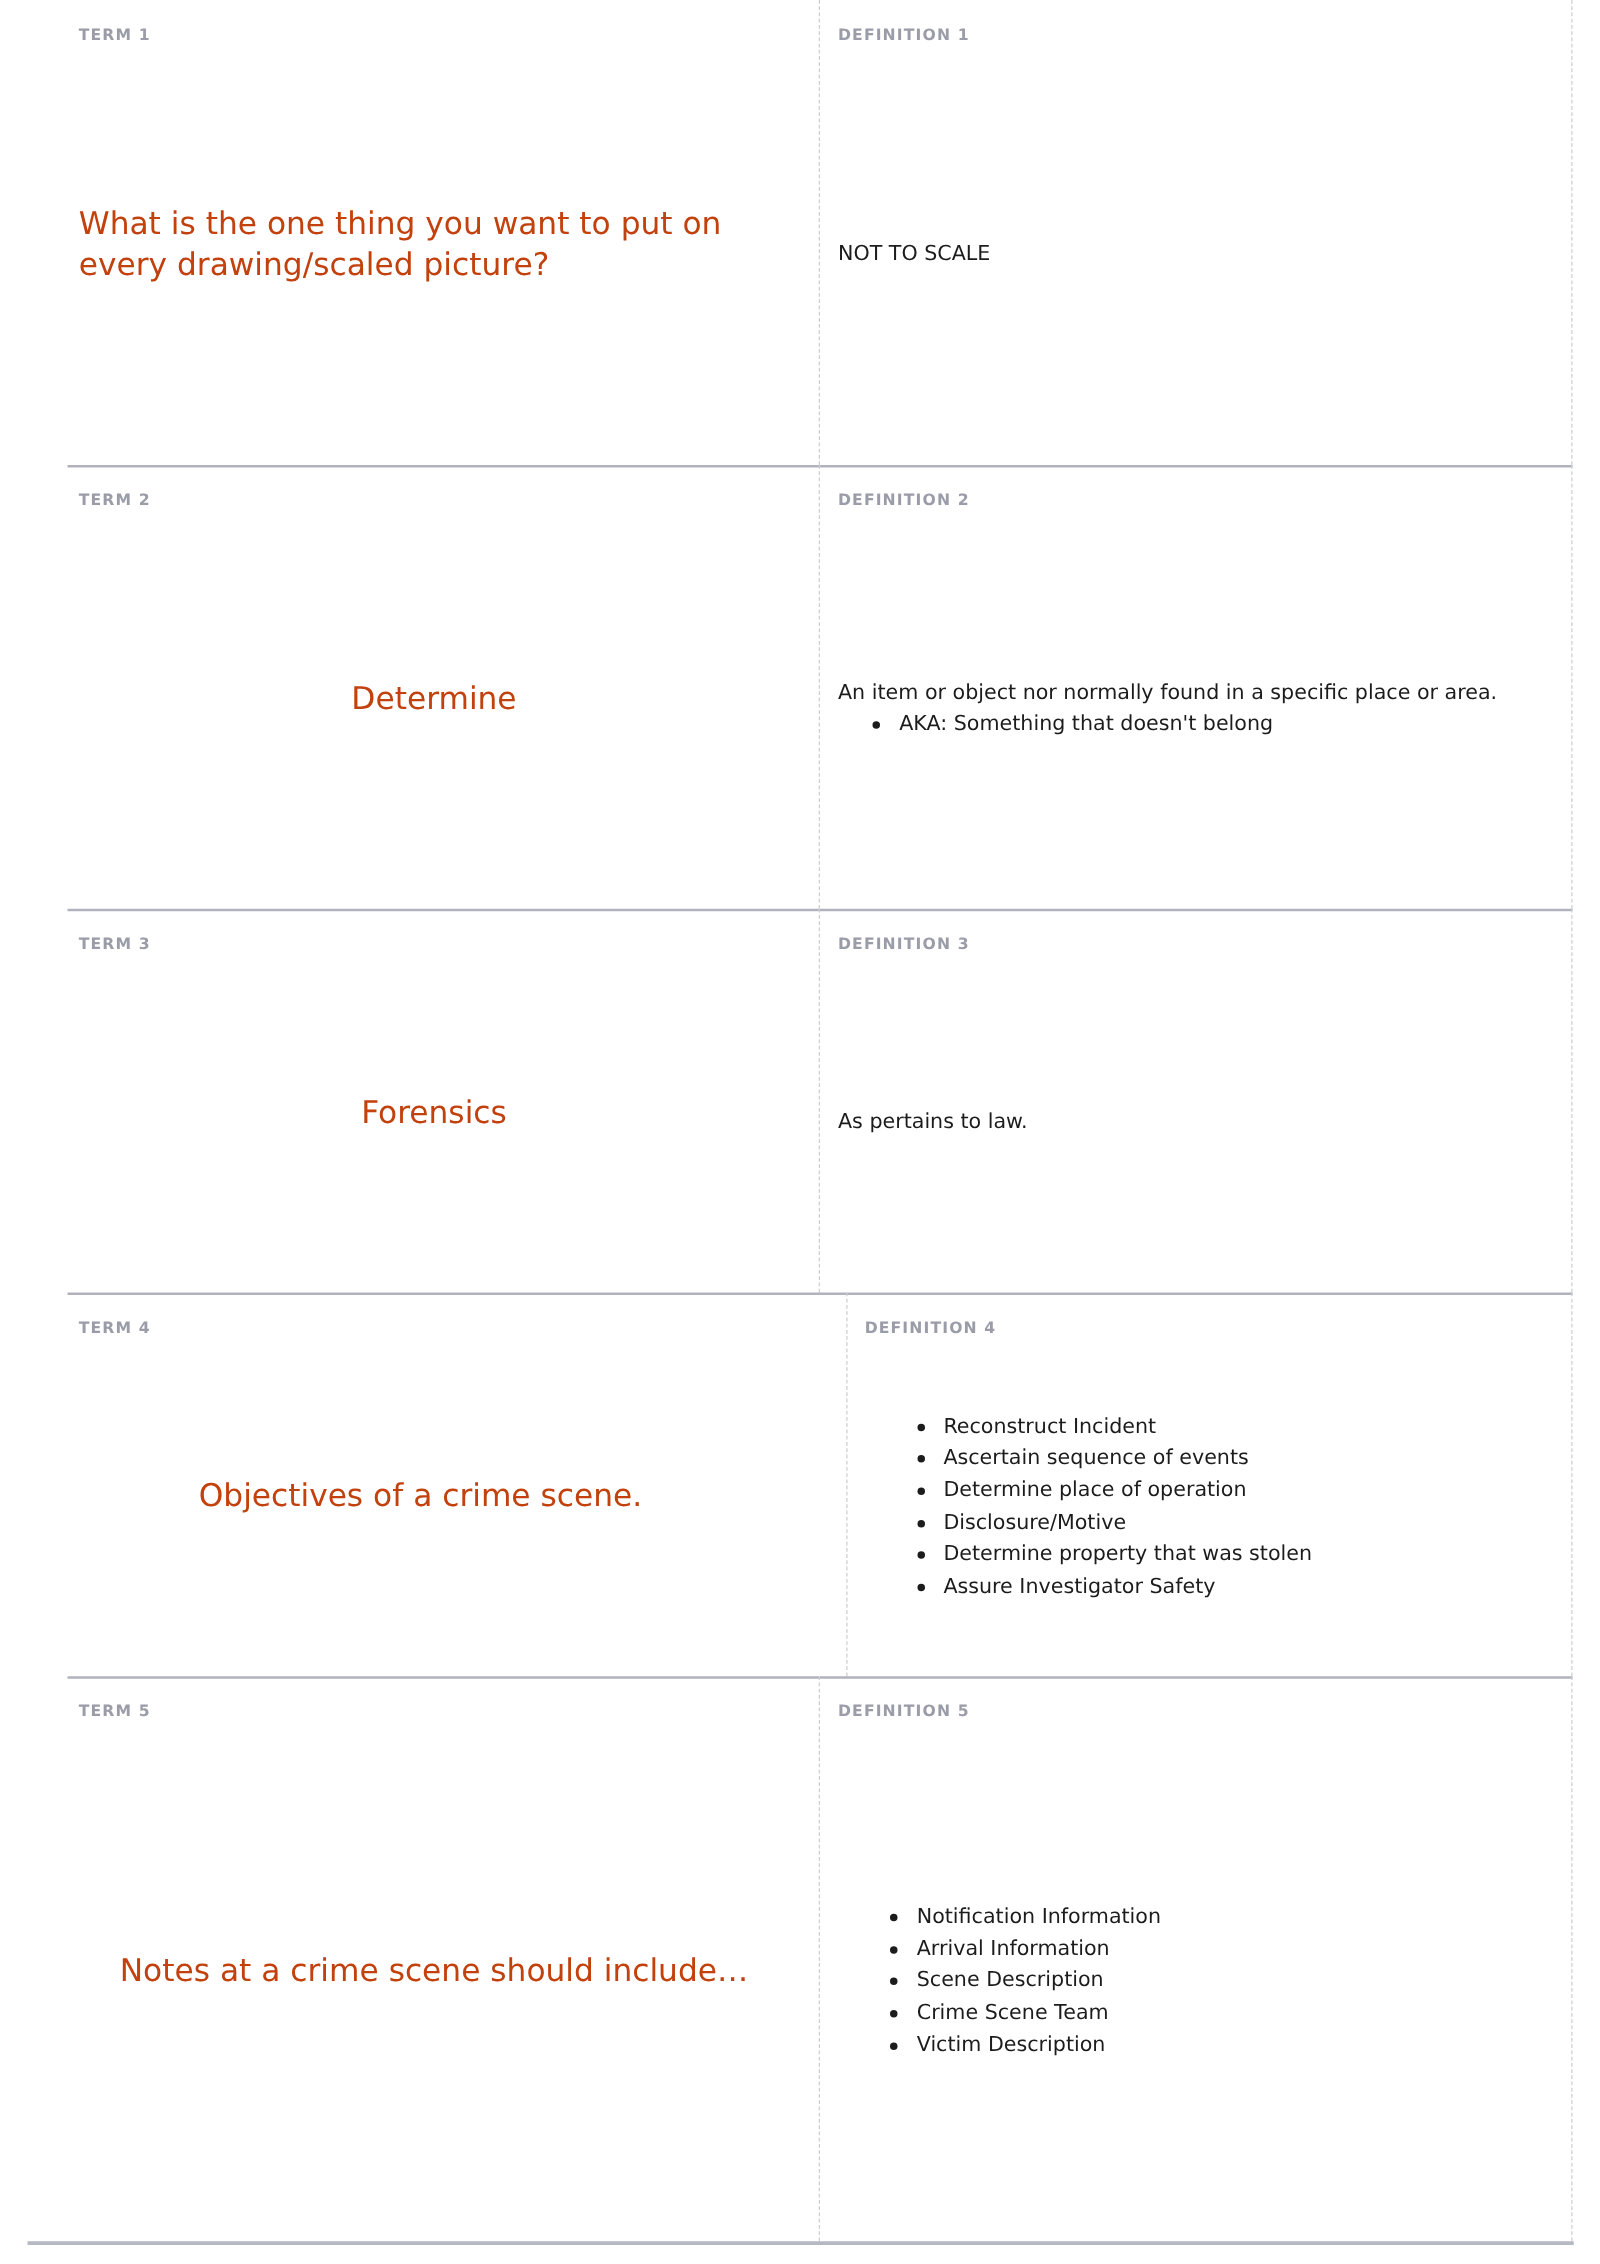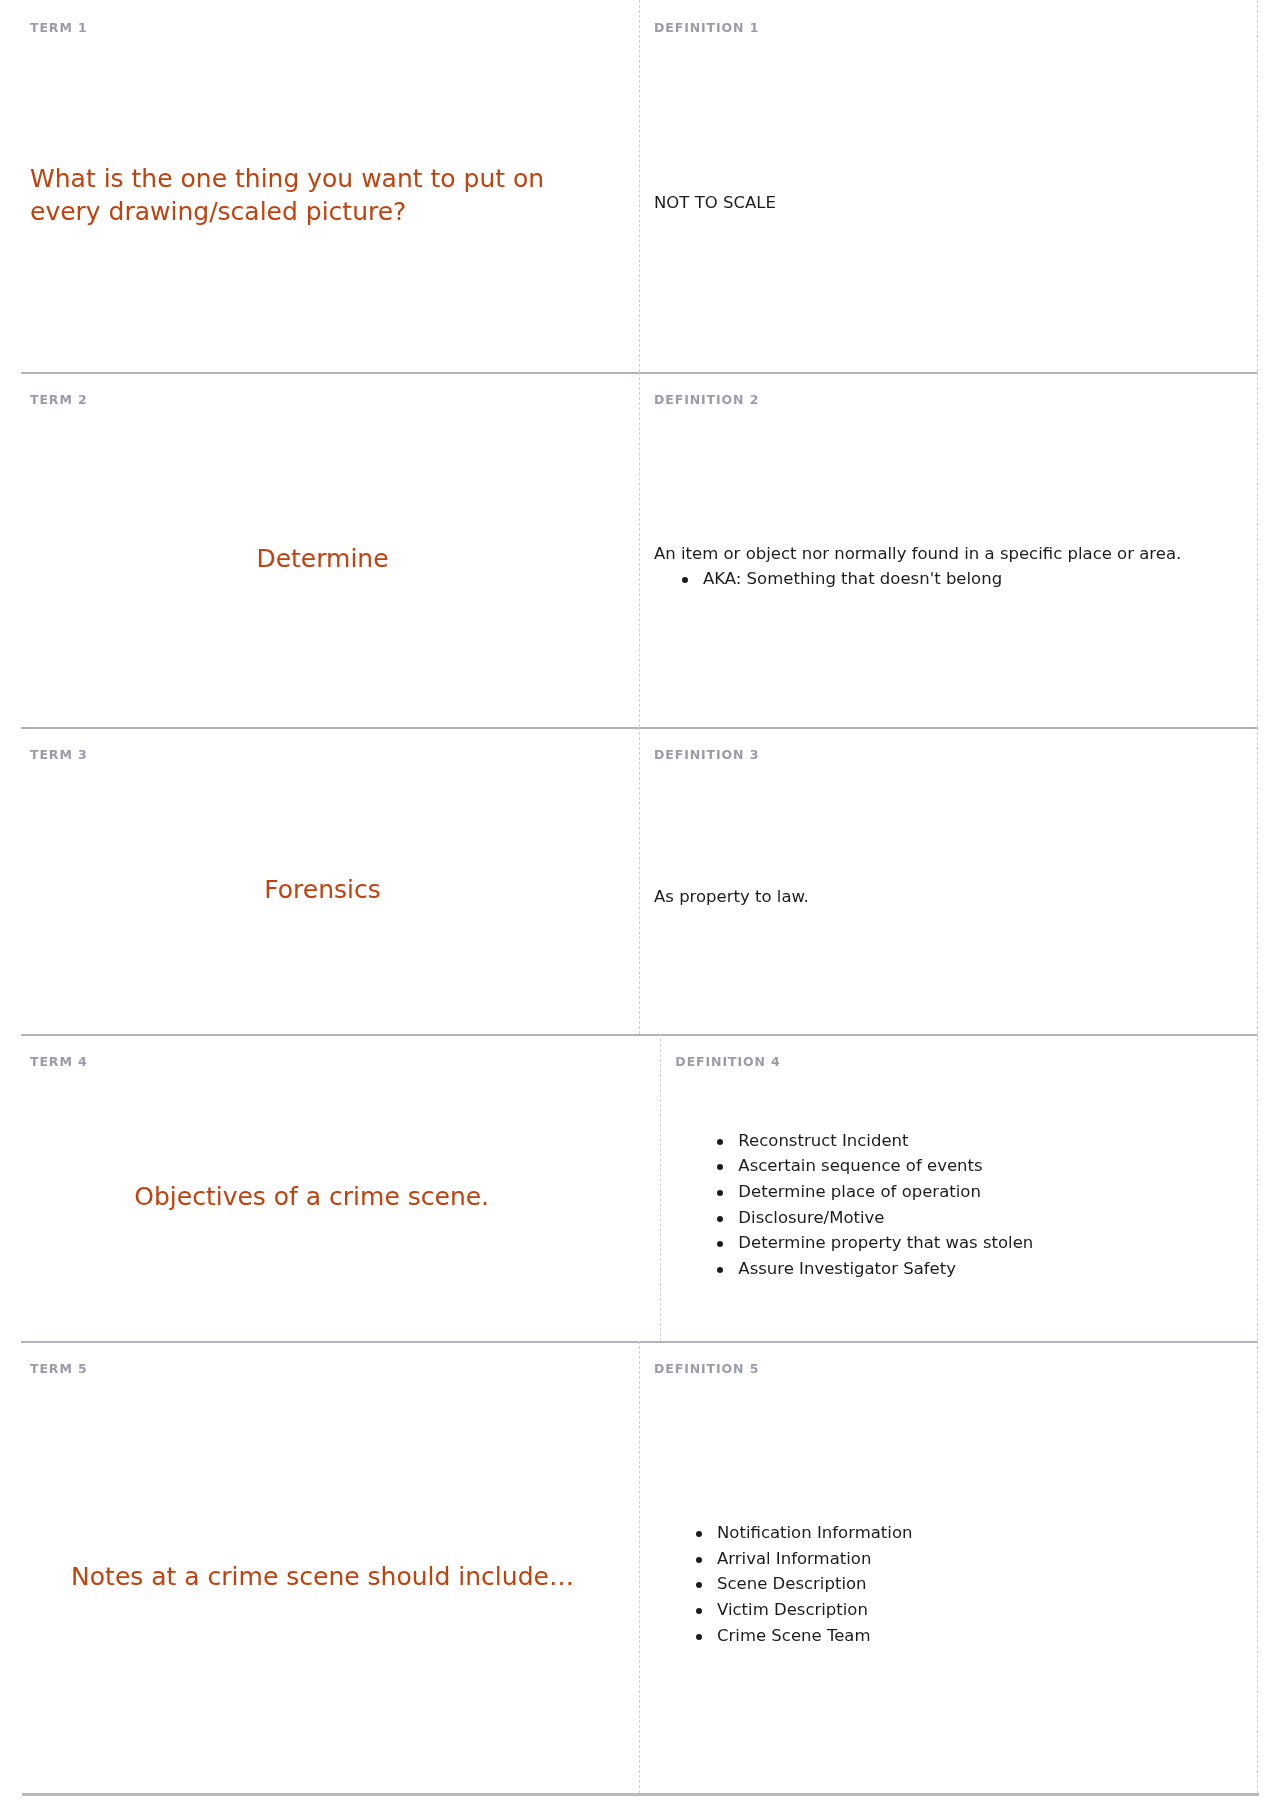--- a/index.html
+++ b/index.html
@@ -23,20 +23,21 @@
   }
 
   
   .card {
     position: relative;
     display: flex;
     flex-direction: row;
     box-sizing: border-box;
     padding-left: 21px;
     padding-right: 22px;
+    margin-left: 33px;
   }
   
   .card + .card::before {
     content: "";
     position: absolute;
     left: 21px;
     right: 22px;
     top: 0;
     height: 2px;
     background: #b0b2bd;
@@ -177,21 +178,21 @@
   <div class="card c3">
     <div class="col col-term">
       <div class="kicker">TERM 3</div>
       <div class="body">
         <p class="term-text align-center">Forensics</p>
       </div>
     </div>
     <div class="col col-def">
       <div class="kicker">DEFINITION 3</div>
       <div class="body">
-        <p class="def-text">As property to law.</p>
+        <p class="def-text">As pertains to law.</p>
       </div>
     </div>
   </div>
 
   <div class="card c4">
     <div class="col col-term">
       <div class="kicker">TERM 4</div>
       <div class="body">
         <p class="term-text align-center">Objectives of a crime scene.</p>
       </div>
@@ -218,20 +219,20 @@
         <p class="term-text align-center">Notes at a crime scene should include…</p>
       </div>
     </div>
     <div class="col col-def">
       <div class="kicker">DEFINITION 5</div>
       <div class="body">
         <ul class="def-list">
           <li>Notification Information</li>
           <li>Arrival Information</li>
           <li>Scene Description</li>
+          <li>Crime Scene Team</li>
           <li>Victim Description</li>
-          <li>Crime Scene Team</li>
         </ul>
       </div>
     </div>
   </div>
 
 </div>
 
 </body></html>

